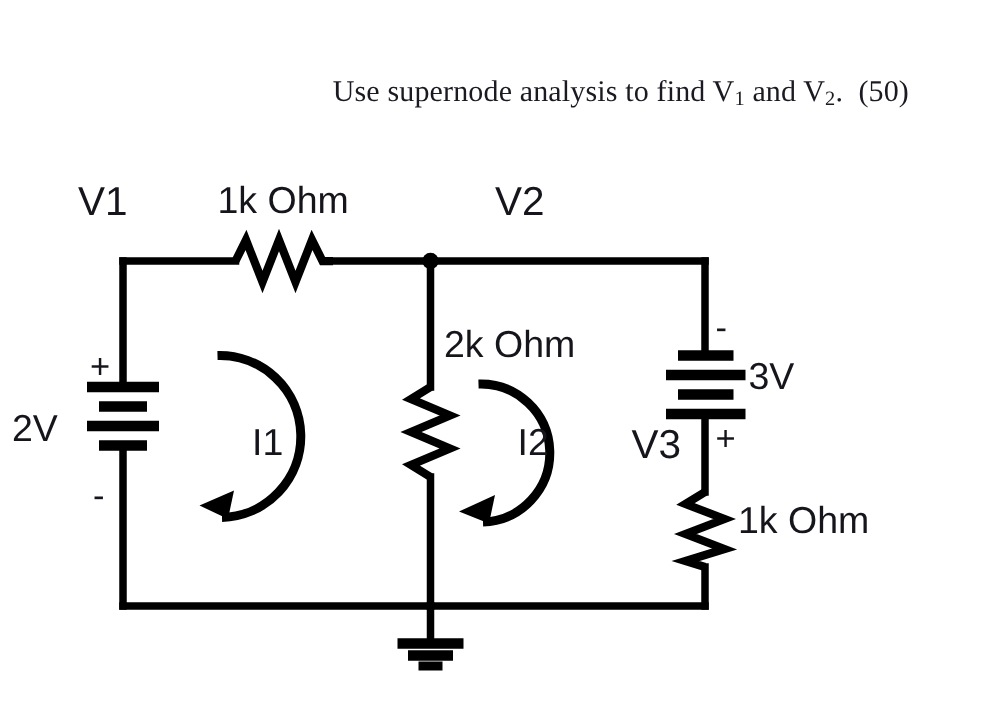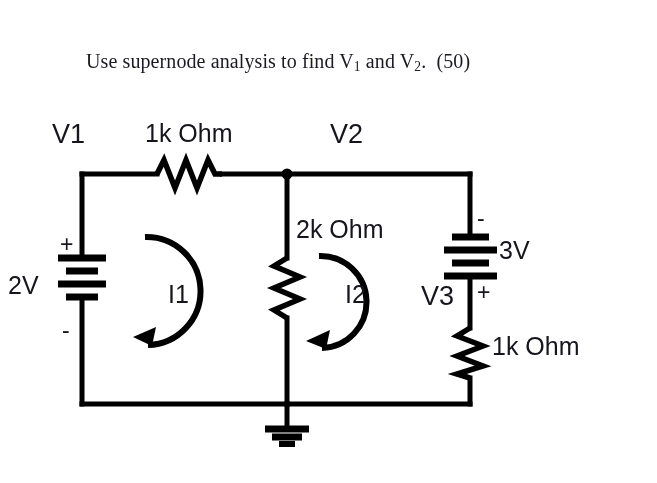--- a/index.html
+++ b/index.html
@@ -7,20 +7,21 @@
     padding: 0;
     background: #ffffff;
   }
   #page {
     position: relative;
     width: 657px;
     height: 483px;
     background: #ffffff;
     overflow: hidden;
     font-family: "Liberation Sans", sans-serif;
+    text-align: right;
   }
   #problem-title {
     position: absolute;
     left: 86px;
     top: 50px;
     width: 520px;
     font-family: "Liberation Serif", serif;
     font-size: 20px;
     color: #1a1a22;
     white-space: pre;

